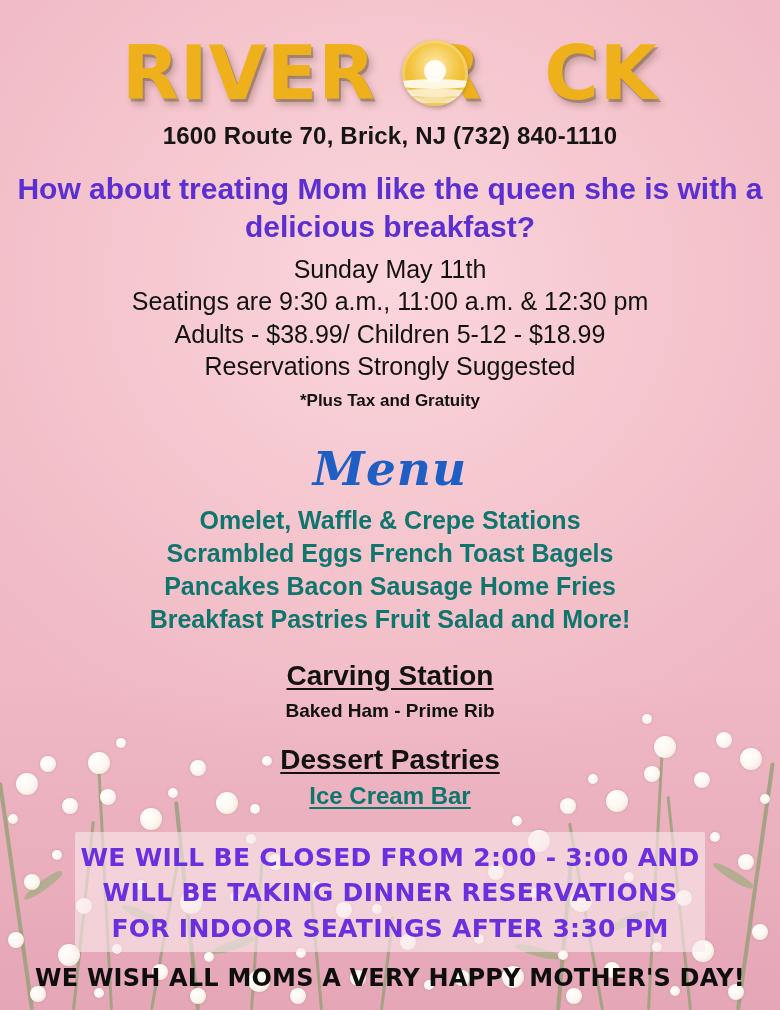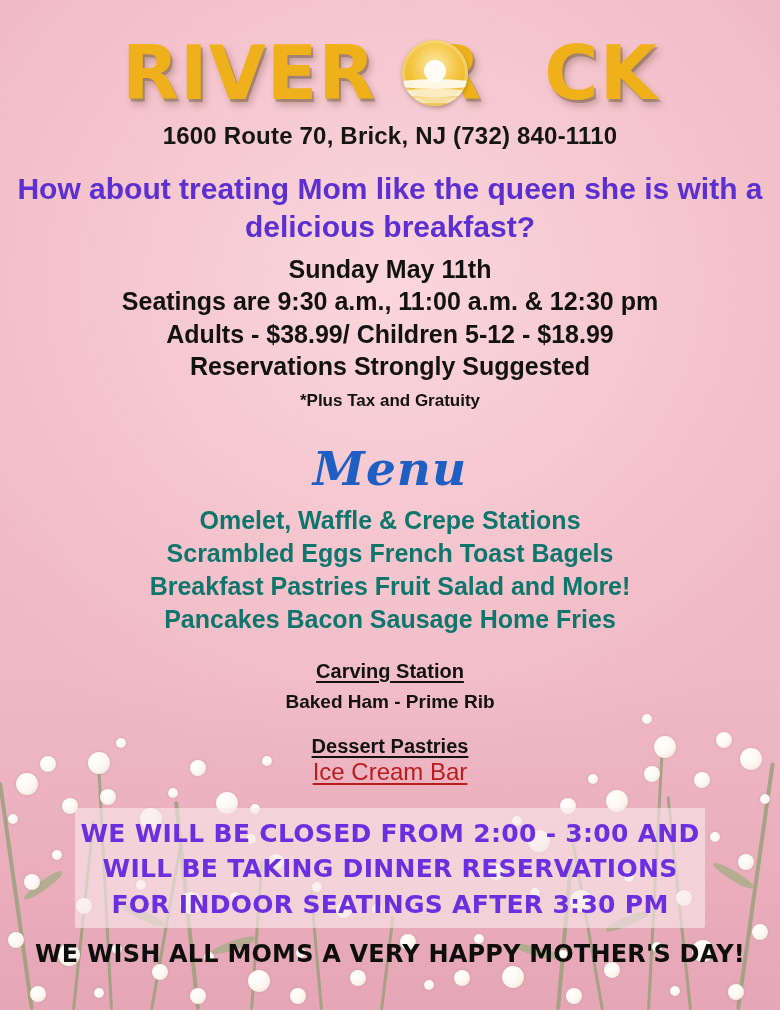--- a/index.html
+++ b/index.html
@@ -137,21 +137,21 @@
     margin-top: 20px;
     font-size: 30px;
     font-weight: bold;
     color: #5b2fd1;
     line-height: 1.28;
   }
 
   .info {
     margin-top: 6px;
     font-size: 25px;
-    font-weight: bold;
+    font-weight: normal;
     color: #121212;
     line-height: 1.3;
   }
   .info .line { display: block; }
 
   .plustax {
     margin-top: 8px;
     font-size: 17px;
     font-weight: bold;
     color: #121212;
@@ -171,38 +171,38 @@
     margin-top: 8px;
     font-size: 25px;
     font-weight: bold;
     color: #0f766e;
     line-height: 1.32;
   }
   .menu-items .line { display: block; }
 
   .station {
     margin-top: 24px;
-    font-size: 20px;
+    font-size: 28px;
     font-weight: bold;
     color: #121212;
     text-decoration: underline;
     text-underline-offset: 3px;
   }
   .station-items {
     margin-top: 8px;
     font-size: 19px;
     font-weight: bold;
     color: #121212;
   }
   .station.tight { margin-top: 22px; }
   .station-sub {
-    margin-top: 0;
+    margin-top: 6px;
     font-size: 24px;
-    font-weight: normal;
-    color: #b91c1c;
+    font-weight: bold;
+    color: #0f766e;
     text-decoration: underline;
     text-underline-offset: 3px;
   }
 
   .notice-band {
     margin: 22px auto 0 auto;
     width: 630px;
     background: rgba(249, 232, 236, 0.62);
     padding: 8px 0 6px 0;
     border-radius: 2px;
@@ -355,22 +355,22 @@
     <span class="line">Reservations Strongly Suggested</span>
   </div>
 
   <div class="plustax">*Plus Tax and Gratuity</div>
 
   <div class="menu-title">Menu</div>
 
   <div class="menu-items">
     <span class="line">Omelet,  Waffle &amp; Crepe Stations</span>
     <span class="line">Scrambled Eggs      French Toast        Bagels</span>
+    <span class="line">Pancakes      Bacon      Sausage      Home Fries</span>
     <span class="line">Breakfast Pastries      Fruit Salad and More!</span>
-    <span class="line">Pancakes      Bacon      Sausage      Home Fries</span>
   </div>
 
   <div class="station">Carving Station</div>
   <div class="station-items">Baked Ham - Prime Rib</div>
 
   <div class="station tight">Dessert Pastries</div>
   <div class="station-sub">Ice Cream Bar</div>
 
   <div class="notice-band">
     <div class="notice">

